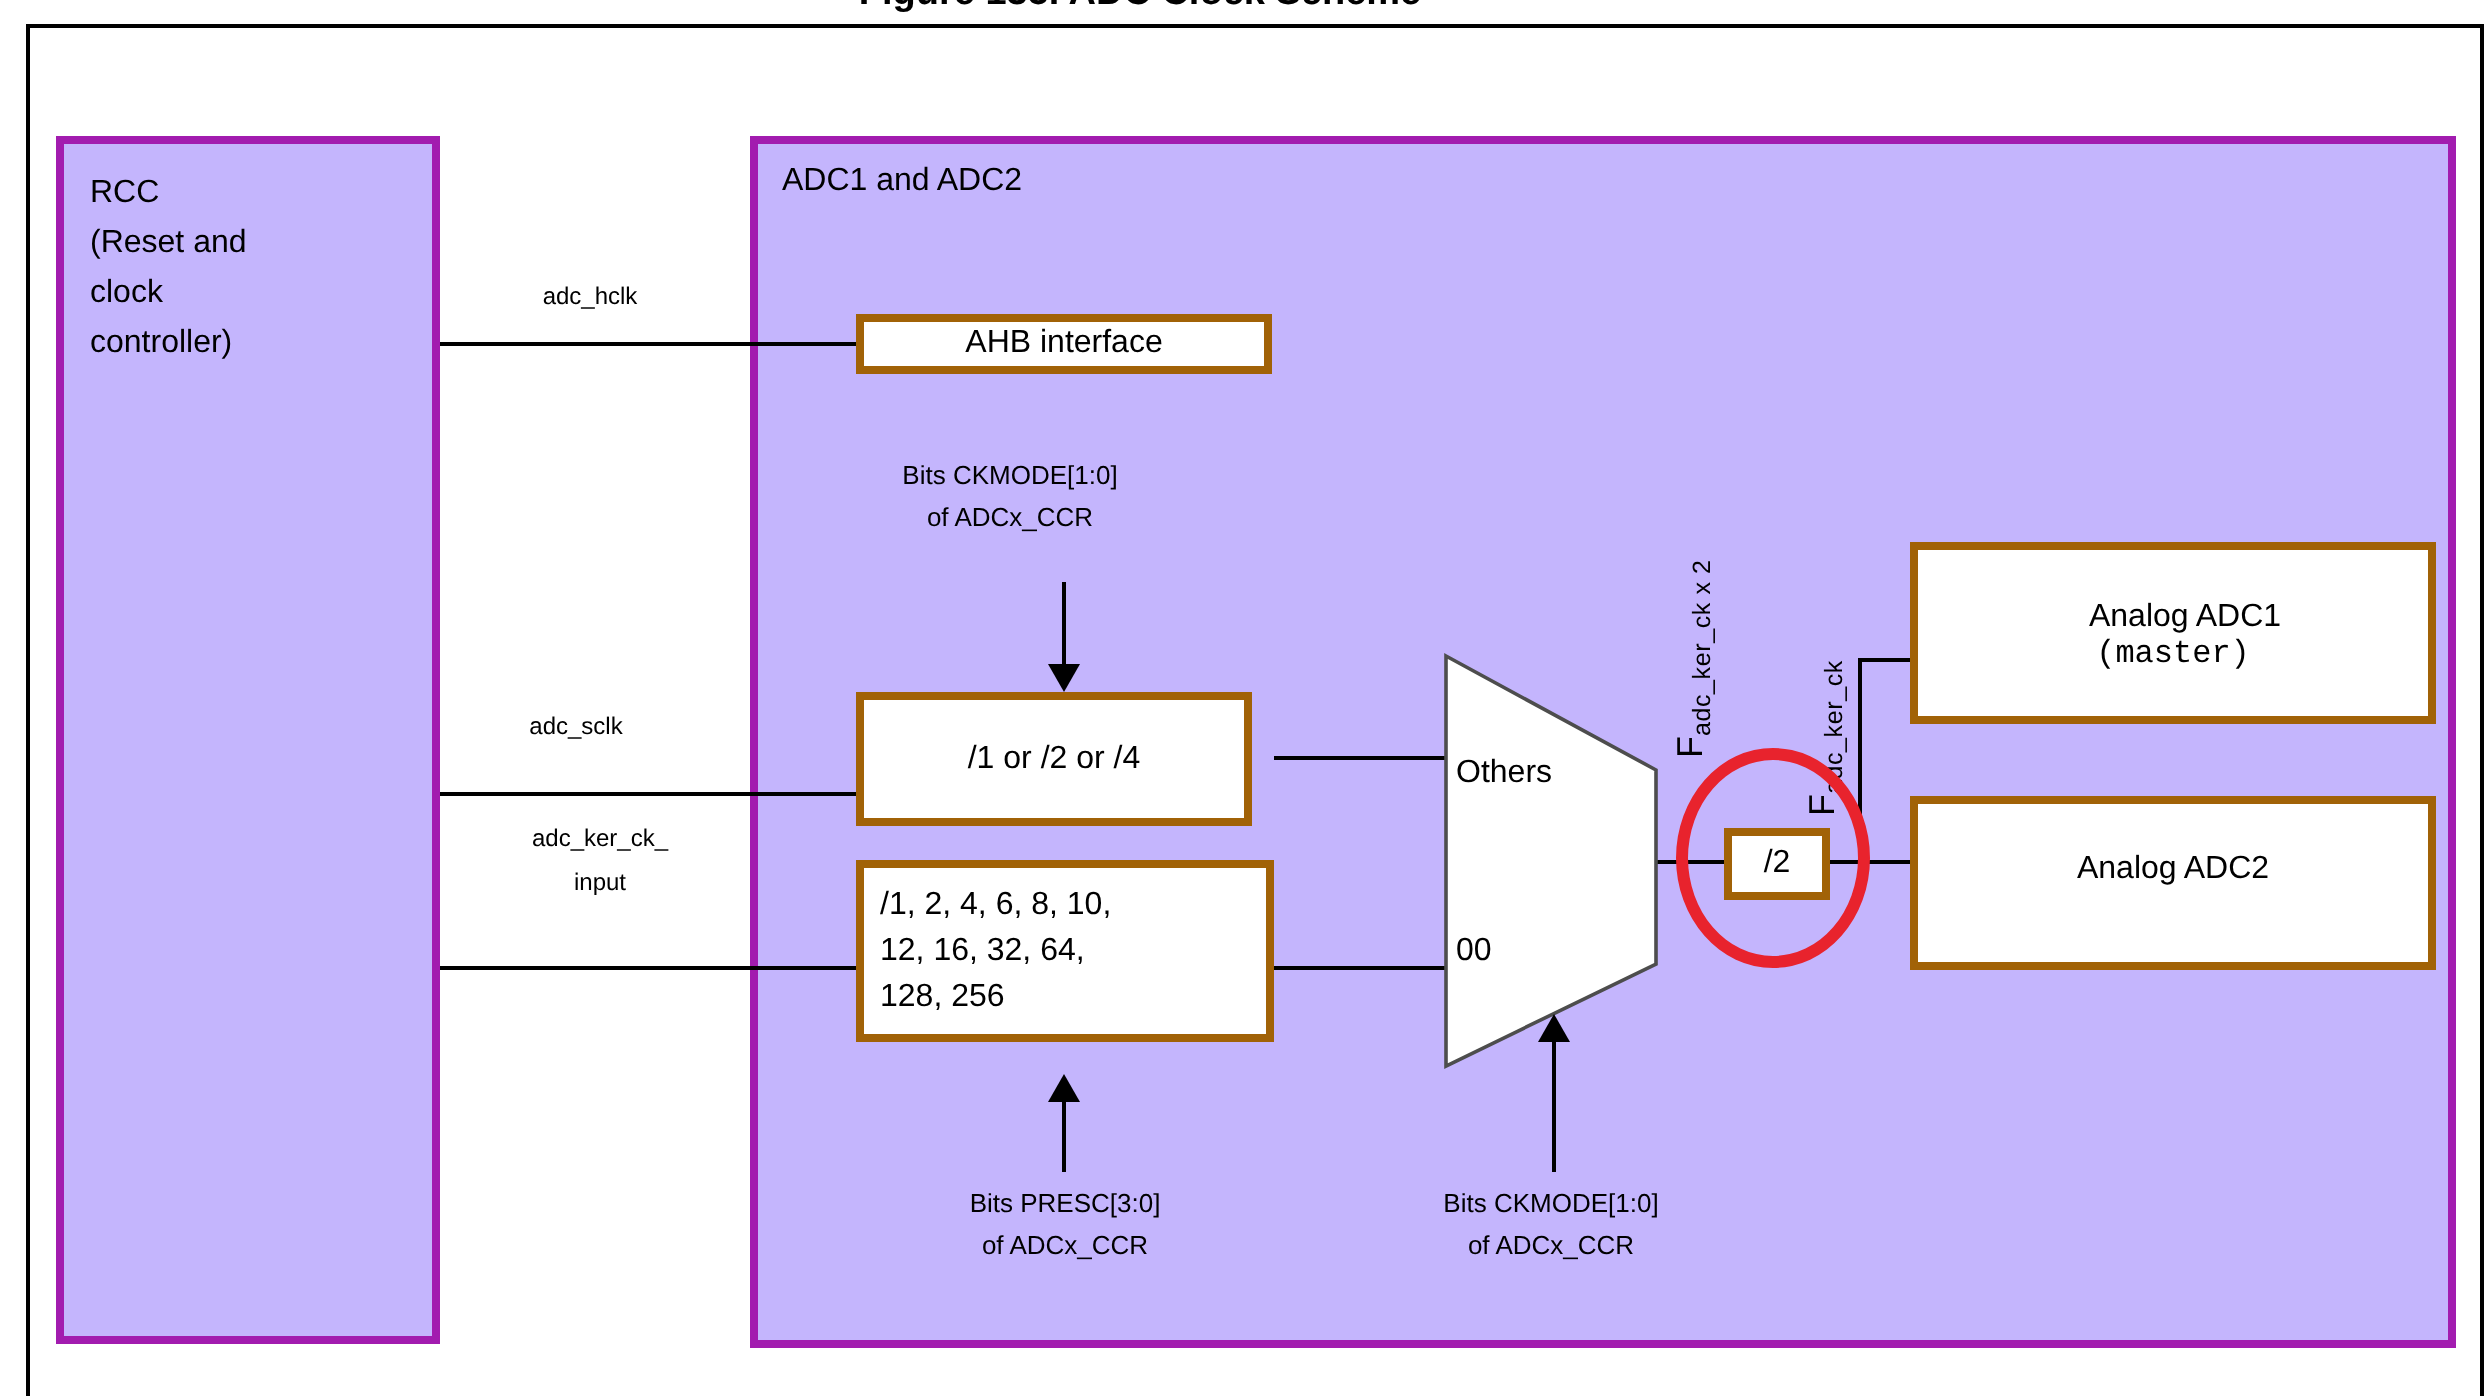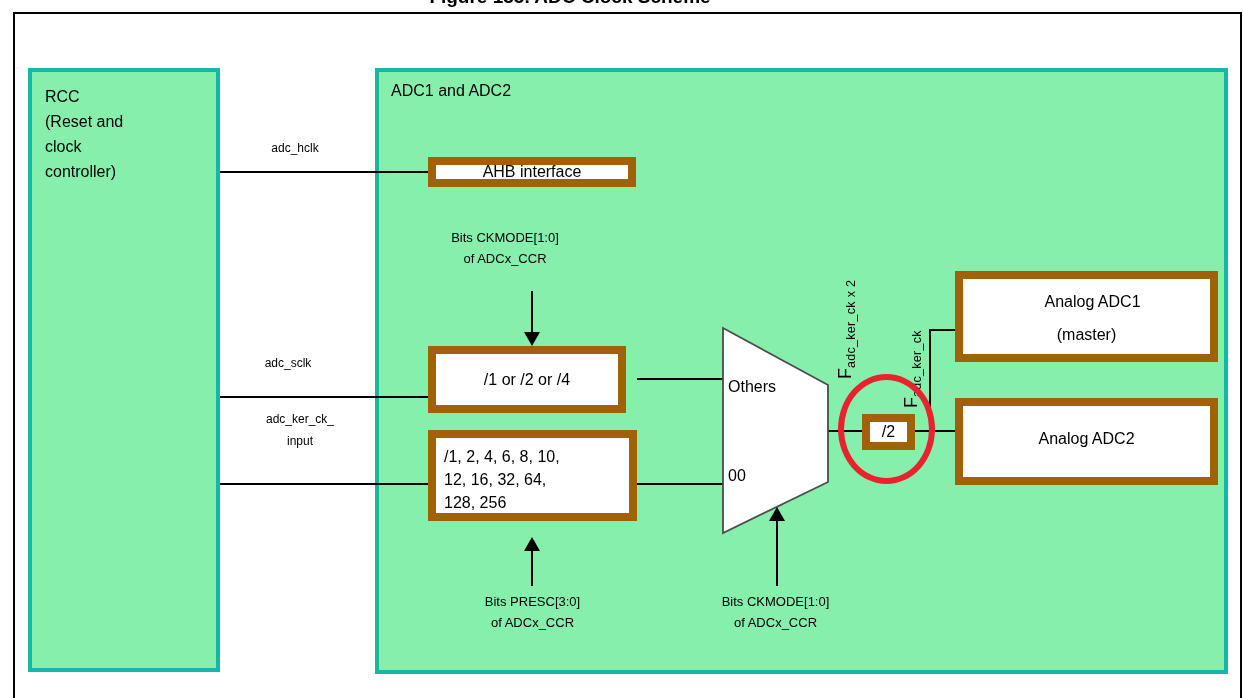--- a/index.html
+++ b/index.html
@@ -12,34 +12,34 @@
   .fig-title{
     left:0;top:-13px;width:1140px;text-align:center;
     font-size:19px;font-weight:bold;line-height:20px;white-space:nowrap;
   }
   
   .outer-frame{
     left:13px;top:12px;width:1229px;height:700px;
     border:2px solid #000;box-sizing:border-box;background:transparent;
   }
   
-  .block-thick{border:4px solid #14b8a6;box-sizing:border-box;background:#86efac;}
-  .block-thin{border:8px solid #a16207;box-sizing:border-box;background:#fff;}
+  .block-thick{border:4px solid #a21caf;box-sizing:border-box;background:#c4b5fd;}
+  .block-thin{border:4px solid #a16207;box-sizing:border-box;background:#fff;}
   .rcc{left:28px;top:68px;width:192px;height:604px;}
   .rcc-label{padding:12px 6px 0 13px;font-size:16px;line-height:25px;white-space:pre-line;}
   .adcblock{left:375px;top:68px;width:853px;height:606px;}
   .adcblock-label{left:391px;top:82px;font-size:16px;}
   .ahb{left:428px;top:157px;width:208px;height:30px;display:flex;align-items:center;justify-content:center;font-size:16px;}
   .div1{left:428px;top:346px;width:198px;height:67px;display:flex;align-items:center;justify-content:center;font-size:16px;}
   .presc{left:428px;top:430px;width:209px;height:91px;font-size:16px;line-height:23px;}
   .presc-label{padding:7px 0 0 8px;white-space:pre-line;}
   .div2{left:862px;top:414px;width:53px;height:36px;display:flex;align-items:center;justify-content:center;font-size:16px;z-index:3;}
   .adc1{left:955px;top:271px;width:263px;height:91px;text-align:center;font-size:16px;}
-  .adc1 .l1{margin-top:14px;padding-left:12px;}
-  .adc1 .l2{margin-top:15px;}
+  .adc1 .l1{margin-top:25px;padding-left:12px;}
+  .adc1 .l2{margin-top:0;font-family:Liberation Mono, monospace;}
   .adc2{left:955px;top:398px;width:263px;height:87px;text-align:center;font-size:16px;}
   .adc2 .l1{margin-top:24px;}
   .adc2 .l2{margin-top:4px;}
   
   .wire{background:#000;}
   .w-hclk{left:220px;top:171px;width:208px;height:2px;}
   .w-sclk{left:220px;top:396px;width:208px;height:2px;}
   .w-kerck{left:220px;top:483px;width:208px;height:2px;}
   .w-div1mux{left:637px;top:378px;width:86px;height:2px;}
   .w-prescmux{left:637px;top:483px;width:86px;height:2px;}

